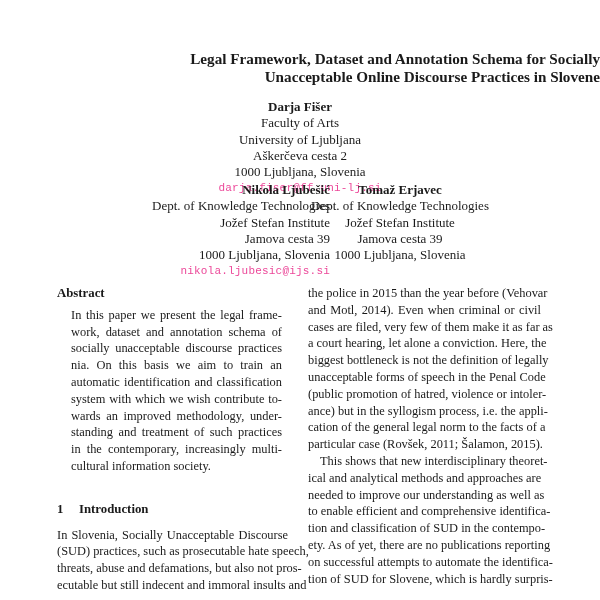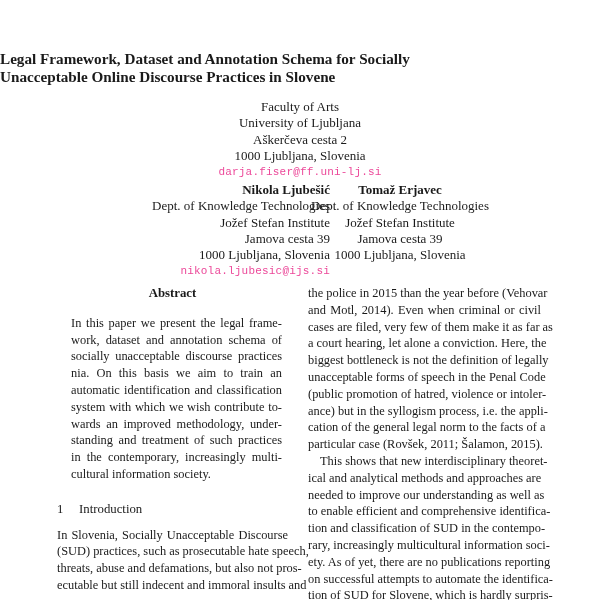--- a/index.html
+++ b/index.html
@@ -1,43 +1,44 @@
 <!DOCTYPE html>
 <html><head>
 <meta charset="utf-8">
 <style>
   html, body { margin:0; padding:0; background:#ffffff; }
   body { width:600px; height:600px; overflow:hidden; position:relative; font-family:"Liberation Serif", serif; color:#1a1a1a; }
-  .title { position:absolute; top:50px; left:0; width:600px; text-align:left; font-weight:bold; font-size:15.2px; line-height:18px; }
+  .title { position:absolute; top:50px; left:0; width:600px; text-align:right; font-weight:bold; font-size:15.2px; line-height:18px; }
   .author-block { position:absolute; text-align:center; font-size:13px; line-height:16.3px; }
   .author-name { font-weight:bold; }
   .email { font-family:"Liberation Mono", monospace; font-size:11px; letter-spacing:0.2px; color:#ec4899; }
   #a1 { top:99px; left:150px; width:300px; }
   #a2 { top:182px; left:70px; width:260px;text-align:right; }
   #a3 { top:182px; left:270px; width:260px; }
   .col { position:absolute; font-size:12.4px; line-height:16.8px; text-align:justify; }
   .col-left { top:285px; left:57px; width:231px; }
   .col-right { top:285px; left:308px; width:233px; }
-  .abstract-head { text-align:center; font-weight:bold; font-size:12.8px; margin-bottom:13px; }
+  .abstract-head { text-align:left; font-weight:bold; font-size:12.8px; margin-bottom:5px; }
   .abstract-body { margin:0 6px 0 14px; }
   .abstract-body span, .para span, .line { display:block; text-align:justify; text-align-last:justify; white-space:nowrap; }
   .last { text-align-last:left !important; }
-  .section-head { font-weight:normal; font-size:12.8px; margin-top:18px; margin-bottom:9px; }
+  .section-head { font-weight:bold; font-size:12.8px; margin-top:26px; margin-bottom:9px; }
   .section-head .num { display:inline-block; width:22px; }
   .indent { text-indent:12px; }
 </style>
 </head>
 <body>
 
 <div class="title">
   <div>Legal Framework, Dataset and Annotation Schema for Socially</div>
   <div>Unacceptable Online Discourse Practices in Slovene</div>
 </div>
 
 <div class="author-block" id="a1">
+  <div class="author-name">Darja Fišer</div>
   <div>Faculty of Arts</div>
   <div>University of Ljubljana</div>
   <div>Aškerčeva cesta 2</div>
   <div>1000 Ljubljana, Slovenia</div>
   <div class="email">darja.fiser@ff.uni-lj.si</div>
 </div>
 
 <div class="author-block" id="a2">
   <div class="author-name">Nikola Ljubešić</div>
   <div>Dept. of Knowledge Technologies</div>
@@ -94,19 +95,18 @@
     <span>ance) but in the syllogism process, i.e. the appli-</span>
     <span>cation of the general legal norm to the facts of a</span>
     <span class="last">particular case (Rovšek, 2011; Šalamon, 2015).</span>
   </div>
   <div class="para">
     <span class="indent">This shows that new interdisciplinary theoret-</span>
     <span>ical and analytical methods and approaches are</span>
     <span>needed to improve our understanding as well as</span>
     <span>to enable efficient and comprehensive identifica-</span>
     <span>tion and classification of SUD in the contempo-</span>
-    <span>rary, increasingly multicultural information soci-</span>
     <span>ety. As of yet, there are no publications reporting</span>
     <span>on successful attempts to automate the identifica-</span>
     <span>tion of SUD for Slovene, which is hardly surpris-</span>
 
   </div>
 </div>
 
 </body></html>

